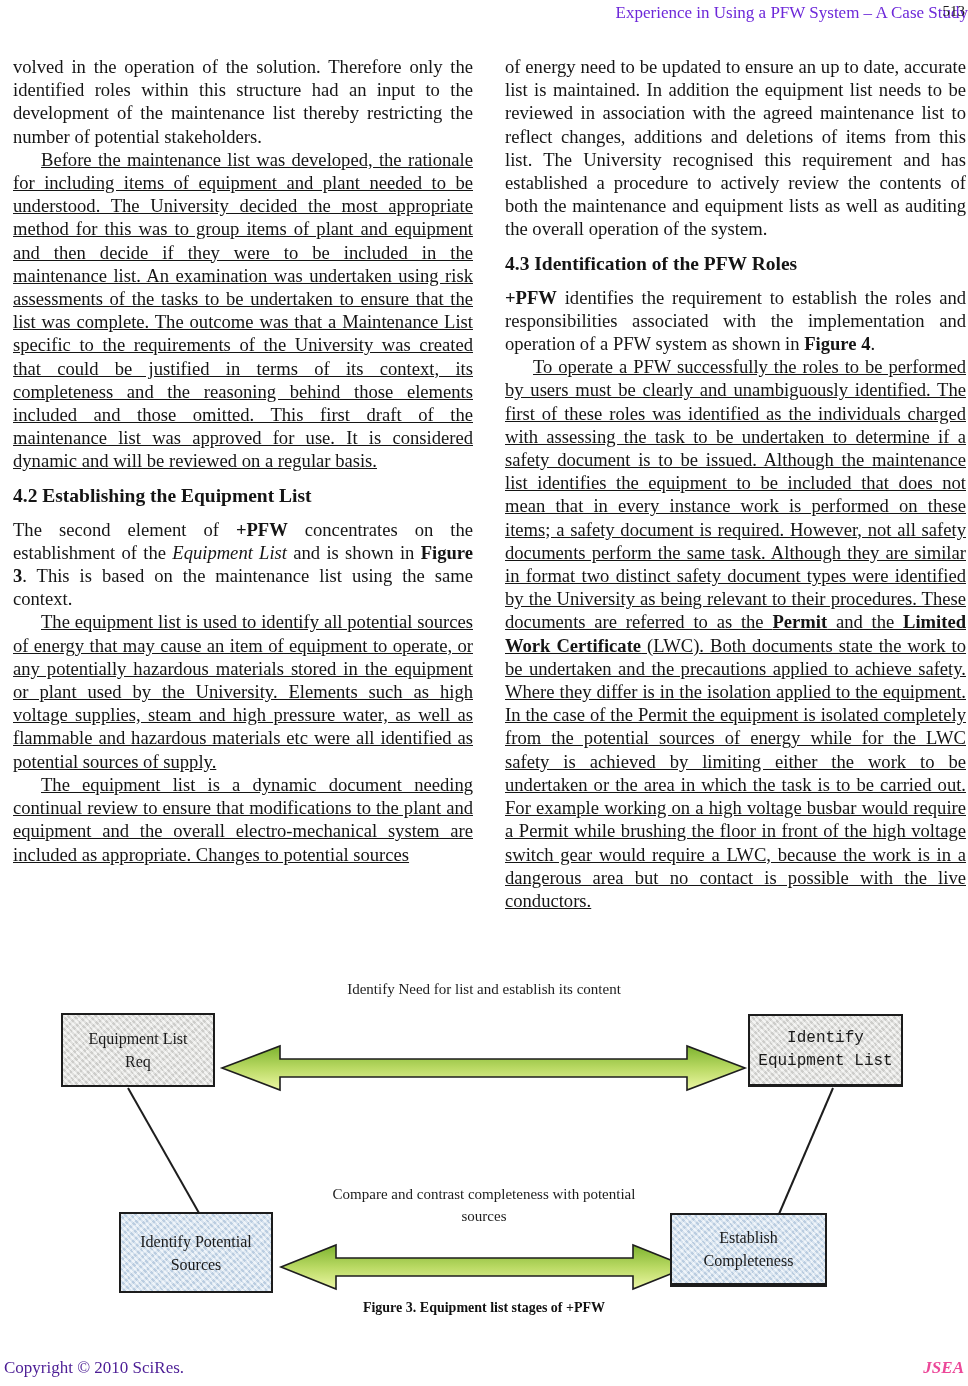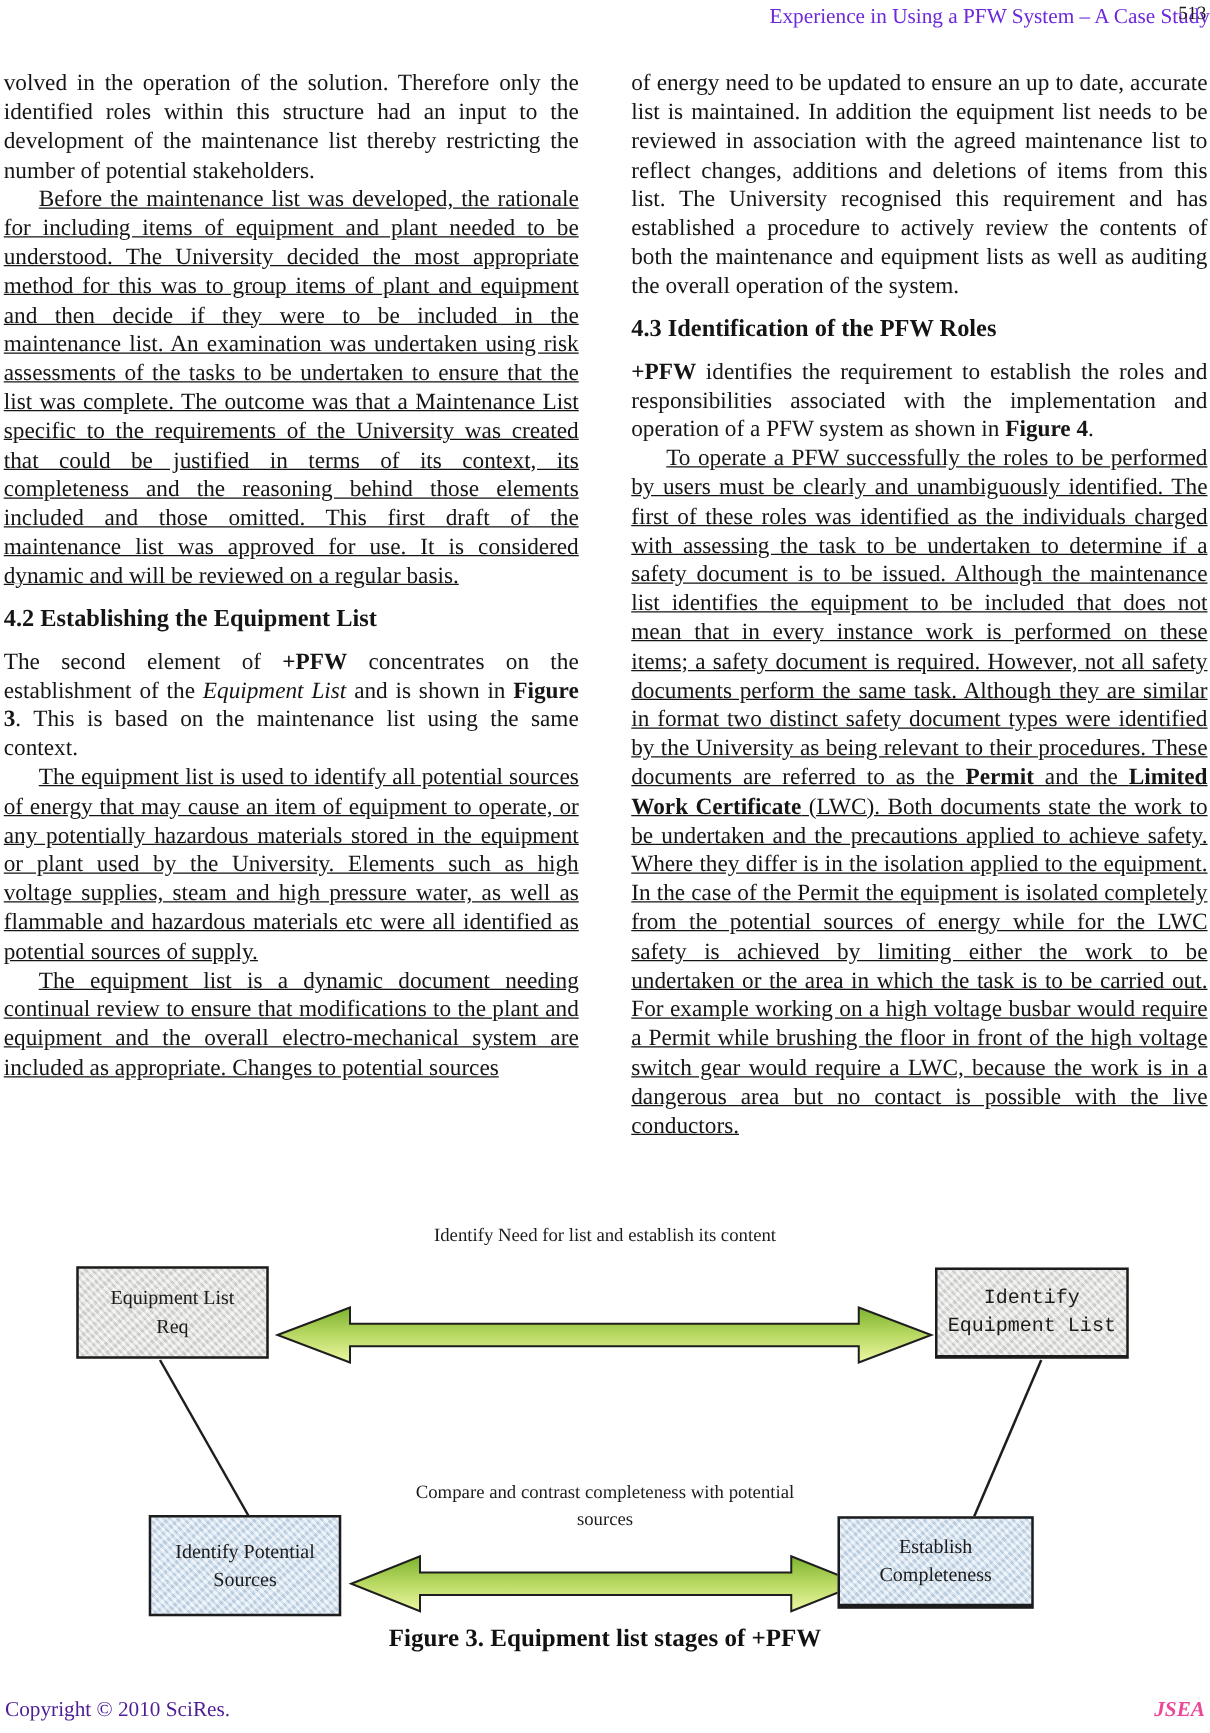--- a/index.html
+++ b/index.html
@@ -19,40 +19,40 @@
   .page-number{
     position:absolute;top:3px;right:3px;
     font-size:15px;color:#1c1c1c;
   }
   
   .col{
     position:absolute;top:55px;
     font-size:18.6px;line-height:23.2px;
     text-align:justify;
   }
-  #col-left{left:3px;width:460px;}
+  #col-left{left:13px;width:460px;}
   #col-right{left:505px;width:461px;}
   .col p{margin:0;padding:0;}
   .col p.indent{text-indent:28px;text-decoration:underline;}
   .sec-heading{
     font-weight:bold;font-size:19.5px;
     margin:11px 0 10px 0;line-height:24px;
     text-align:left;
   }
   
   .fig-label{
     position:absolute;left:0;width:100%;
     text-align:center;font-size:15px;color:#1c1c1c;
     white-space:pre-line;line-height:22px;
   }
   #fig-top-label{top:978px;}
   #fig-middle-label{top:1183px;}
   #fig-caption{
     position:absolute;left:0;width:100%;top:1300px;
-    text-align:center;font-weight:bold;font-size:20px;color:#111;
+    text-align:center;font-weight:bold;font-size:14px;color:#111;
   }
   #fig-svg{position:absolute;left:0;top:975px;pointer-events:none;}
   .fig-box{
     position:absolute;
     border:2px solid #1c1c1c;
     display:flex;align-items:center;justify-content:center;
     text-align:center;font-size:16px;line-height:23px;
     white-space:pre-line;color:#1a1a1a;
     box-sizing:border-box;
   }

